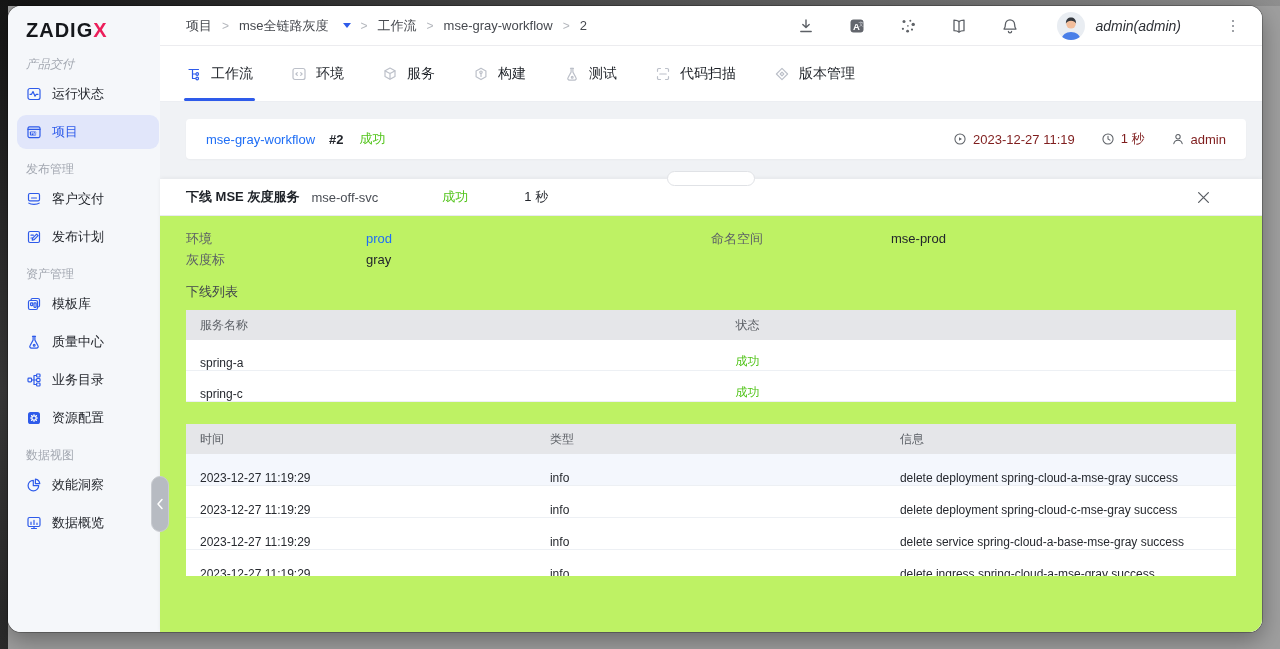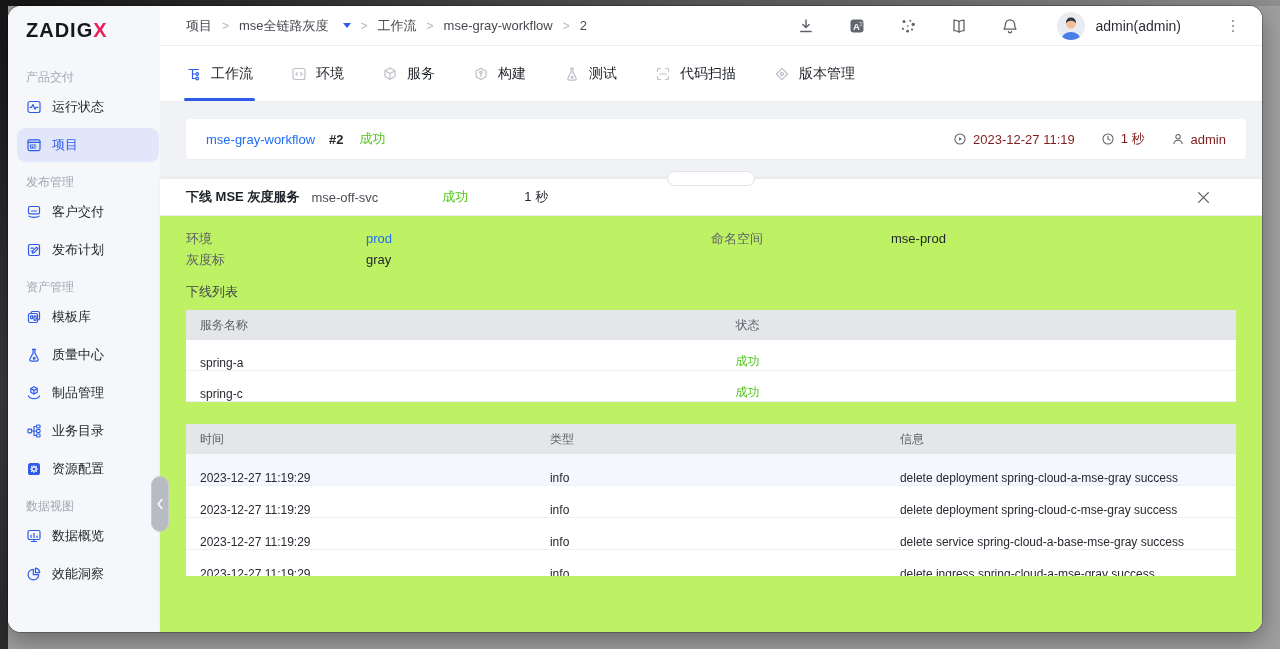--- a/index.html
+++ b/index.html
@@ -13,21 +13,21 @@
 
   .window { position:absolute; left:8px; top:6px; width:1254px; height:626px;
     background:#fff; border-radius:13px; overflow:hidden;
     box-shadow:0 0 0 1px rgba(0,0,0,.25), 0 8px 24px rgba(0,0,0,.35); }
 
   
   .sidebar { position:absolute; left:0; top:0; bottom:0; width:160px; background:#f5f7fa; }
   .logo { padding:13px 0 4px 18px; font-size:20px; font-weight:900; letter-spacing:1px; color:#15171b; }
   .logo .accent { color:#ec1e5a; }
   .side-section { margin:12px 18px 4px; font-size:12px; color:#a3a8b1; }
-  .side-section.first { margin-top:23px; }
+  .side-section.first { margin-top:10px;font-style:italic; }
   .side-item { display:flex; align-items:center; gap:10px; height:34px; margin:4px 9px;
     padding:0 9px; border-radius:9px; font-size:13px; color:#23262c; cursor:pointer; }
   .side-item svg { color:#2e5bea; flex:none; }
   .side-item.active { background:#e1e6fa; color:#2e5bea; }
   .collapse-handle { position:absolute; left:143px; top:470px; width:18px; height:56px;
     background:#b7bbc2; border:1px solid #c9ccd1; border-radius:9px; display:flex;
     align-items:center; justify-content:center; z-index:40; cursor:pointer; }
 
   
   .main { position:absolute; left:152px; top:0; right:0; bottom:0; display:flex;
@@ -37,21 +37,21 @@
     padding:0 20px 0 26px; border-bottom:1px solid #ececef; flex:none; }
   .breadcrumb { display:flex; align-items:center; gap:10px; font-size:13px; color:#46494f; }
   .crumb { color:#46494f; }
   .crumb-sep { color:#b4b7bd; font-size:12px; }
   .caret-down { width:0; height:0; border-left:4px solid transparent;
     border-right:4px solid transparent; border-top:5px solid #2e5bea;
     display:inline-block; margin-left:4px; }
   .top-actions { margin-left:auto; display:flex; align-items:center; gap:33px; color:#5c6066; }
   .top-actions .tb-icon { display:flex; cursor:pointer; }
   .user-chip { display:flex; align-items:center; gap:10px; margin-left:5px; cursor:pointer; }
-  .user-name { font-size:14px; color:#2c2f35; }
+  .user-name { font-size:14px; color:#2c2f35;font-style:italic; }
   .kebab { margin-left:10px; cursor:pointer; display:flex; }
 
   .tabsbar { height:56px; background:#fff; display:flex; align-items:center;
     padding:0 26px; gap:38px; border-bottom:1px solid #eceef2; flex:none; }
   .tab { display:flex; align-items:center; gap:9px; height:100%; position:relative;
     font-size:14px; color:#1d2127; cursor:pointer; }
   .tab svg { color:#bcc0c9; }
   .tab.active svg { color:#2e5bea; }
   .tab.active::after { content:""; position:absolute; left:-2px; right:-2px; bottom:0;
     height:3px; background:#2e5bea; border-radius:2px; }
@@ -166,28 +166,20 @@
       <div class="side-item">
         <svg width="16" height="16" viewBox="0 0 16 16" fill="none" stroke="currentColor" stroke-width="1.2" stroke-linecap="round" stroke-linejoin="round">
             <path d="M6.5 2.3h3"></path>
             <path d="M7.1 2.3v3.8l-3.1 5.7a1.6 1.6 0 0 0 1.4 2.4h5.2a1.6 1.6 0 0 0 1.4-2.4L8.9 6.1V2.3"></path>
             <circle cx="8.2" cy="11.2" r="0.9"></circle>
           </svg>
         <span>质量中心</span>
       </div>
       <div class="side-item">
         <svg width="16" height="16" viewBox="0 0 16 16" fill="none" stroke="currentColor" stroke-width="1.2" stroke-linecap="round" stroke-linejoin="round">
-            <path d="M8 1.8l3.2 1.8v3.6L8 9 4.8 7.2V3.6z"></path>
-            <path d="M4.9 3.7L8 5.4l3.1-1.7M8 5.4V9"></path>
-            <path d="M2.4 11c.9 1.7 2.6 2.6 5.6 2.6s4.7-.9 5.6-2.6"></path>
-          </svg>
-        <span>制品管理</span>
-      </div>
-      <div class="side-item">
-        <svg width="16" height="16" viewBox="0 0 16 16" fill="none" stroke="currentColor" stroke-width="1.2" stroke-linecap="round" stroke-linejoin="round">
             <rect x="2" y="6.2" width="3.6" height="3.6" rx="0.8"></rect>
             <rect x="10.6" y="2" width="3.4" height="3" rx="0.8"></rect>
             <rect x="10.6" y="6.5" width="3.4" height="3" rx="0.8"></rect>
             <rect x="10.6" y="11" width="3.4" height="3" rx="0.8"></rect>
             <path d="M5.6 8H8M8 8V3.5h2.4M8 8h2.4M8 8v4.5h2.4"></path>
           </svg>
         <span>业务目录</span>
       </div>
       <div class="side-item">
         <svg width="16" height="16" viewBox="0 0 16 16" fill="none">
@@ -195,32 +187,32 @@
             <circle cx="8" cy="8" r="2.1" stroke="#f5f7fa" stroke-width="1.2"></circle>
             <path d="M8 4.5v1.1M8 10.4v1.1M4.5 8h1.1M10.4 8h1.1M5.5 5.5l.8.8M9.7 9.7l.8.8M10.5 5.5l-.8.8M6.3 9.7l-.8.8" stroke="#f5f7fa" stroke-width="1.1" stroke-linecap="round"></path>
           </svg>
         <span>资源配置</span>
       </div>
 
       <div class="side-section">数据视图</div>
 
       <div class="side-item">
         <svg width="16" height="16" viewBox="0 0 16 16" fill="none" stroke="currentColor" stroke-width="1.2" stroke-linecap="round" stroke-linejoin="round">
+            <path d="M7.3 3.3A5.3 5.3 0 1 0 12.7 8.7H7.3z"></path>
+            <path d="M9.4 2.2a5.3 5.3 0 0 1 4.4 4.4H9.4z"></path>
+          </svg>
+        <span>效能洞察</span>
+      </div>
+      <div class="side-item">
+        <svg width="16" height="16" viewBox="0 0 16 16" fill="none" stroke="currentColor" stroke-width="1.2" stroke-linecap="round" stroke-linejoin="round">
             <rect x="2" y="2.5" width="12" height="9" rx="1.5"></rect>
             <path d="M5 9.4V7.2M8 9.4V5.4M11 9.4V8"></path>
             <path d="M8 11.5v2M5.5 13.5h5"></path>
           </svg>
         <span>数据概览</span>
-      </div>
-      <div class="side-item">
-        <svg width="16" height="16" viewBox="0 0 16 16" fill="none" stroke="currentColor" stroke-width="1.2" stroke-linecap="round" stroke-linejoin="round">
-            <path d="M7.3 3.3A5.3 5.3 0 1 0 12.7 8.7H7.3z"></path>
-            <path d="M9.4 2.2a5.3 5.3 0 0 1 4.4 4.4H9.4z"></path>
-          </svg>
-        <span>效能洞察</span>
       </div>
     </nav>
 
     <div class="collapse-handle">
       <svg width="8" height="12" viewBox="0 0 8 12" fill="none">
           <path d="M6 1.5L2 6l4 4.5" stroke="#ffffff" stroke-width="1.5" stroke-linecap="round" stroke-linejoin="round"></path>
         </svg>
     </div>
 
     <div class="main">

